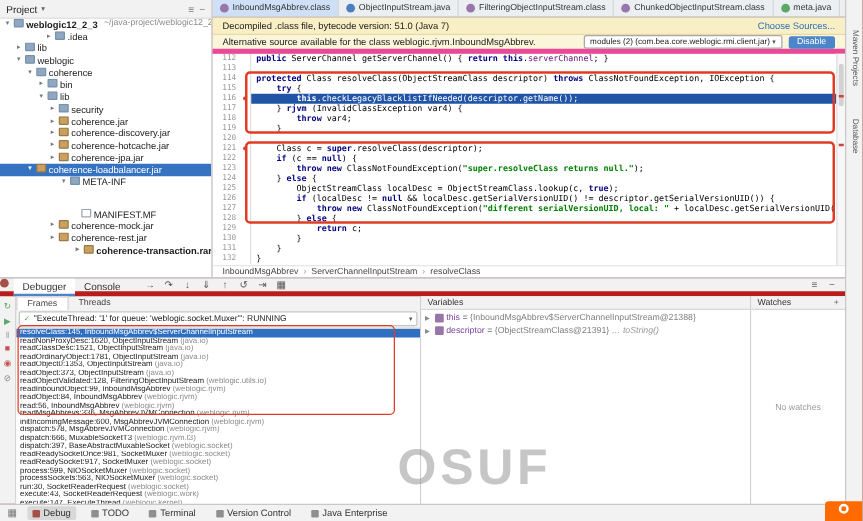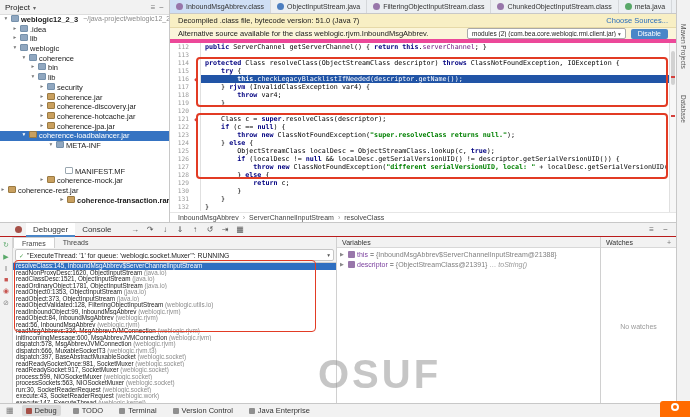--- a/index.html
+++ b/index.html
@@ -56,21 +56,21 @@
   .stripe{position:absolute;right:14px;top:43px;width:7px;height:169px;background:#f7f7f7;border-left:1px solid #e0e0e0;z-index:3}
   .thumb{position:absolute;left:1px;right:1px;top:8px;height:34px;background:#d2d2d2;border-radius:2px}
   .mark{position:absolute;left:1px;right:1px;height:2px;background:#d5413d}
 
   
   .breadcrumbs{position:absolute;left:170px;top:212px;width:506px;height:10px;background:#fff;border-top:1px solid #e6e6e6;display:flex;align-items:center;gap:4px;padding:0 8px;font-size:7px;color:#444}
   .bsep{color:#999}
 
   
   .debug{position:absolute;left:0;top:222px;width:676px;height:181px;background:#f2f2f2;border-top:1px solid #c8c8c8}
-  .dhead{position:absolute;left:0;top:0;width:100%;height:14px;display:flex;align-items:center;border-bottom:1px solid #b91c1c;padding-left:15px;gap:2px}
+  .dhead{position:absolute;left:0;top:0;width:100%;height:14px;display:flex;border-bottom:4px solid #b91c1c;padding-left:0;gap:2px}
   .bug{width:7px;height:7px;border-radius:50%;background:#a65048;margin-right:2px;flex:none}
   .dtab{padding:0 7px;height:14px;line-height:14px;font-size:8px;color:#333}
   .dtab.sel{background:#fff;border-bottom:2px solid #4a86c8}
   .stepicons{display:flex;gap:6px;margin-left:10px;color:#555;font-size:8px}
   .sicon{min-width:9px;text-align:center}
   .dheadright{margin-left:auto;display:flex;gap:5px;padding-right:6px;color:#666}
   .leftstrip{position:absolute;left:0;top:14px;width:13px;height:167px;border-right:1px solid #d5d5d5;display:flex;flex-direction:column;align-items:center;gap:4px;padding-top:4px;font-size:7px}
   .framescol{position:absolute;left:13px;top:14px;width:323px;height:167px;display:flex;flex-direction:column}
   .ftabs{height:11px;display:flex;font-size:7px}
   .ftab{padding:0 8px;line-height:11px;color:#444}
@@ -131,21 +131,21 @@
           <span>−</span>
         </span>
     </div>
     <div id="tree">
         <div class="trow root" style="padding-left: 3px;">
           <span class="tarrow">▾</span>
           <span class="nicon folder"></span>
           <span class="tlab">weblogic12_2_3</span>
           <span class="thint">~/java-project/weblogic12_2_3</span>
         </div>
-        <div class="trow" style="padding-left: 12px;">
+        <div class="trow" style="padding-left: 12px; margin-left: 24px;">
           <span class="tarrow">▸</span>
           <span class="nicon folder"></span>
           <span class="tlab">.idea</span>
         </div>
         <div class="trow" style="padding-left: 12px;">
           <span class="tarrow">▸</span>
           <span class="nicon folder"></span>
           <span class="tlab">lib</span>
         </div>
         <div class="trow" style="padding-left: 12px;">
@@ -206,21 +206,21 @@
         <div class="trow" style="padding-left: 57px; margin-top: 16px;">
           <span class="tarrow"></span>
           <span class="nicon file"></span>
           <span class="tlab">MANIFEST.MF</span>
         </div>
         <div class="trow" style="padding-left: 39px;">
           <span class="tarrow">▸</span>
           <span class="nicon jar"></span>
           <span class="tlab">coherence-mock.jar</span>
         </div>
-        <div class="trow" style="">
+        <div class="trow" style="padding-left: 39px;">
           <span class="tarrow">▸</span>
           <span class="nicon jar"></span>
           <span class="tlab">coherence-rest.jar</span>
         </div>
         <div class="trow" style="padding-left: 59px; font-weight: bold;">
           <span class="tarrow">▸</span>
           <span class="nicon jar"></span>
           <span class="tlab">coherence-transaction.rar</span>
         </div>
       </div>

